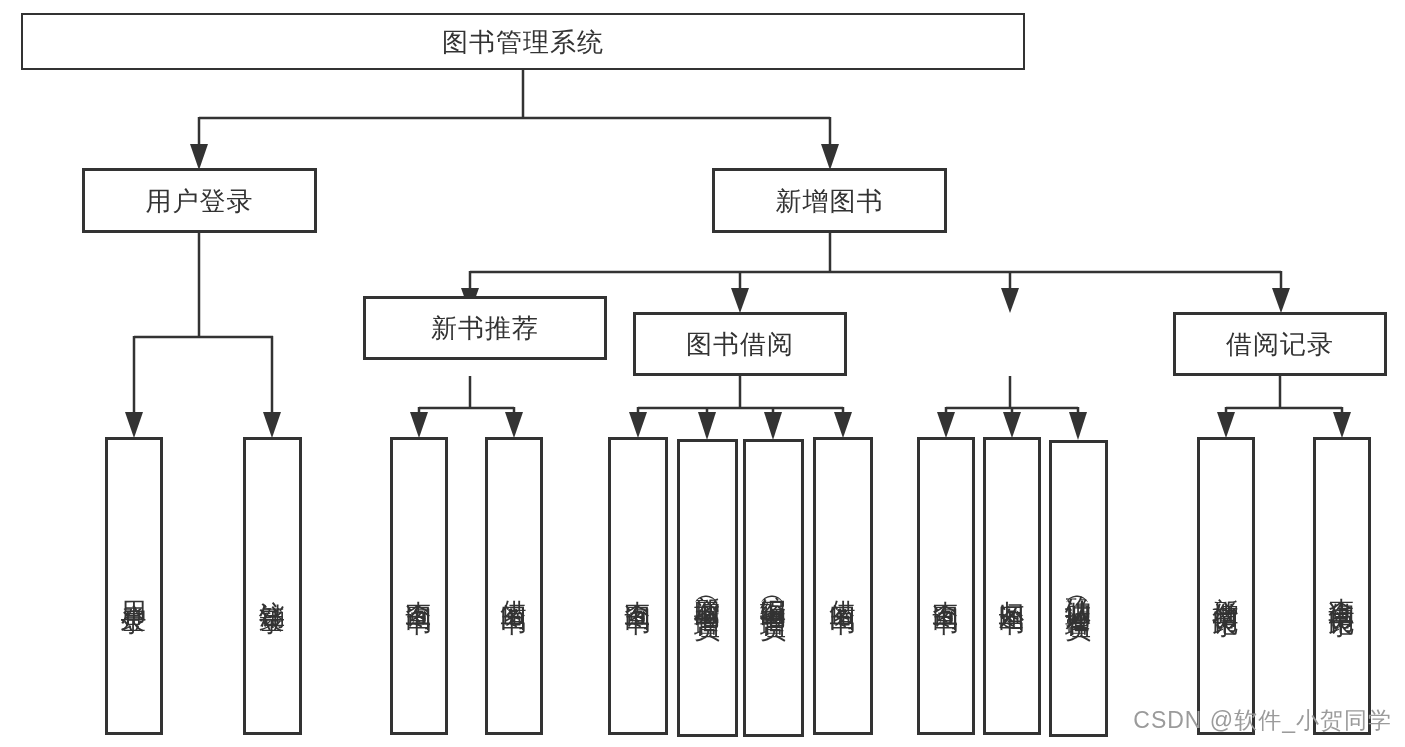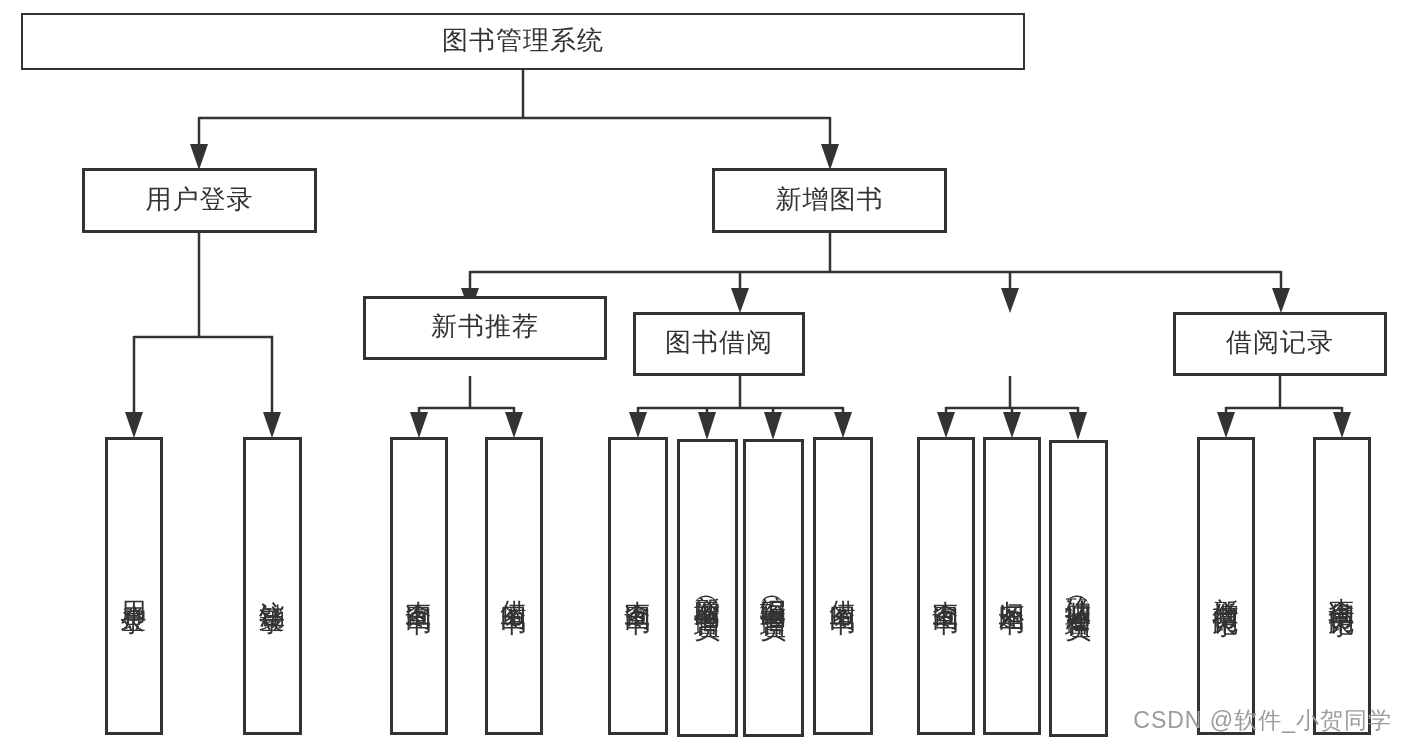--- a/index.html
+++ b/index.html
@@ -23,21 +23,21 @@
     position:absolute;
     box-sizing:border-box;
     background:var(--boxbg);
     border:3px solid var(--line);
     color:var(--text);
     display:flex;align-items:center;justify-content:center;
     font-size:26px;
     white-space:nowrap;
     line-height:1;
   }
-  .hnode{letter-spacing:1px;font-family:Liberation Mono, monospace;}
+  .hnode{letter-spacing:1px;}
   .vnode{
     writing-mode:vertical-rl;
     text-orientation:mixed;
     letter-spacing:3px;
     font-size:26px;
     white-space:normal;
   }
   .watermark{
     position:absolute;
     right:13px;bottom:11px;
@@ -113,21 +113,21 @@
     <line class="cline" x1="1342" y1="407" x2="1342" y2="415"></line>
     <polygon class="ahead" points="1333,412 1351,412 1342,438"></polygon>
   </svg>
 
   <div class="node hnode" style="left:21px;top:13px;width:1004px;height:57px;border-width:2.5px;">图书管理系统</div>
 
   <div class="node hnode" style="left:82px;top:168px;width:235px;height:65px;">用户登录</div>
   <div class="node hnode" style="left:712px;top:168px;width:235px;height:65px;">新增图书</div>
 
   <div class="node hnode" style="left:363px;top:296px;width:244px;height:64px;">新书推荐</div>
-  <div class="node hnode" style="left:633px;top:312px;width:172px;height:64px;">图书借阅</div>
+  <div class="node hnode" style="left:633px;top:312px;width:214px;height:64px;">图书借阅</div>
   <div class="node hnode" style="left:1173px;top:312px;width:214px;height:64px;">借阅记录</div>
 
   <div class="node vnode" style="left:105px;top:437px;width:58px;height:298px;">用户登录</div>
   <div class="node vnode" style="left:243px;top:437px;width:59px;height:298px;">注销登录</div>
 
   <div class="node vnode" style="left:390px;top:437px;width:58px;height:298px;">查询图书</div>
   <div class="node vnode" style="left:485px;top:437px;width:58px;height:298px;">借阅图书</div>
 
   <div class="node vnode" style="left:608px;top:437px;width:60px;height:298px;">查询图书</div>
   <div class="node vnode" style="left:677px;top:439px;width:61px;height:298px;">新增图书（管理员）</div>

